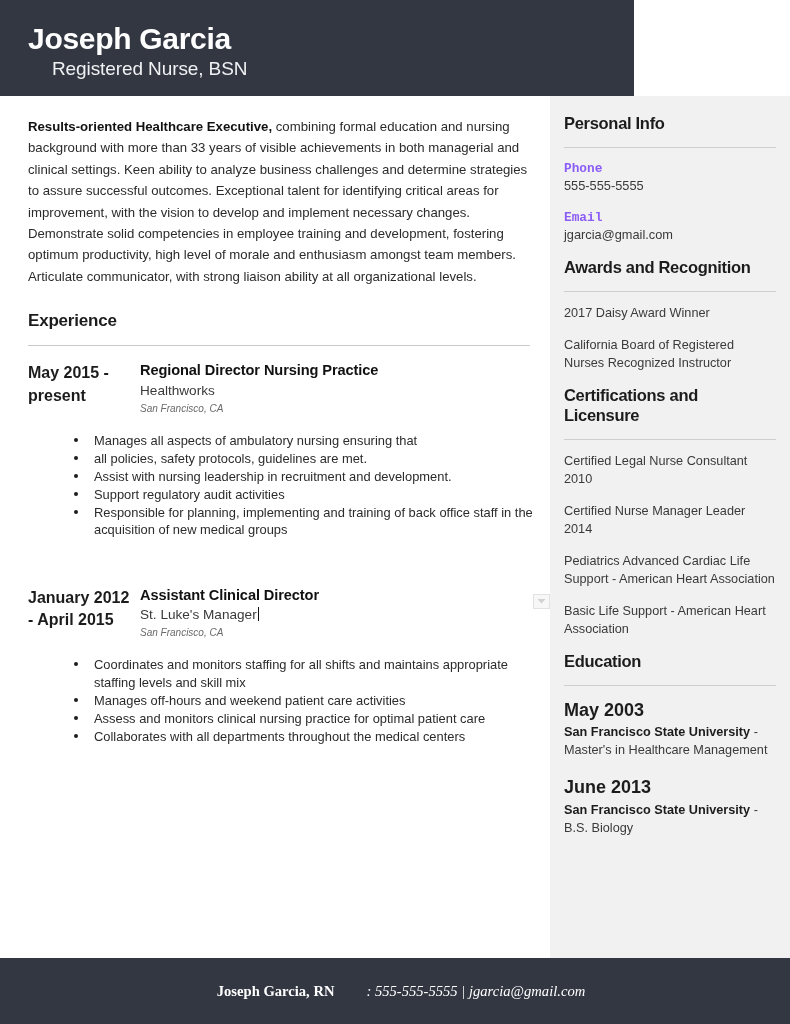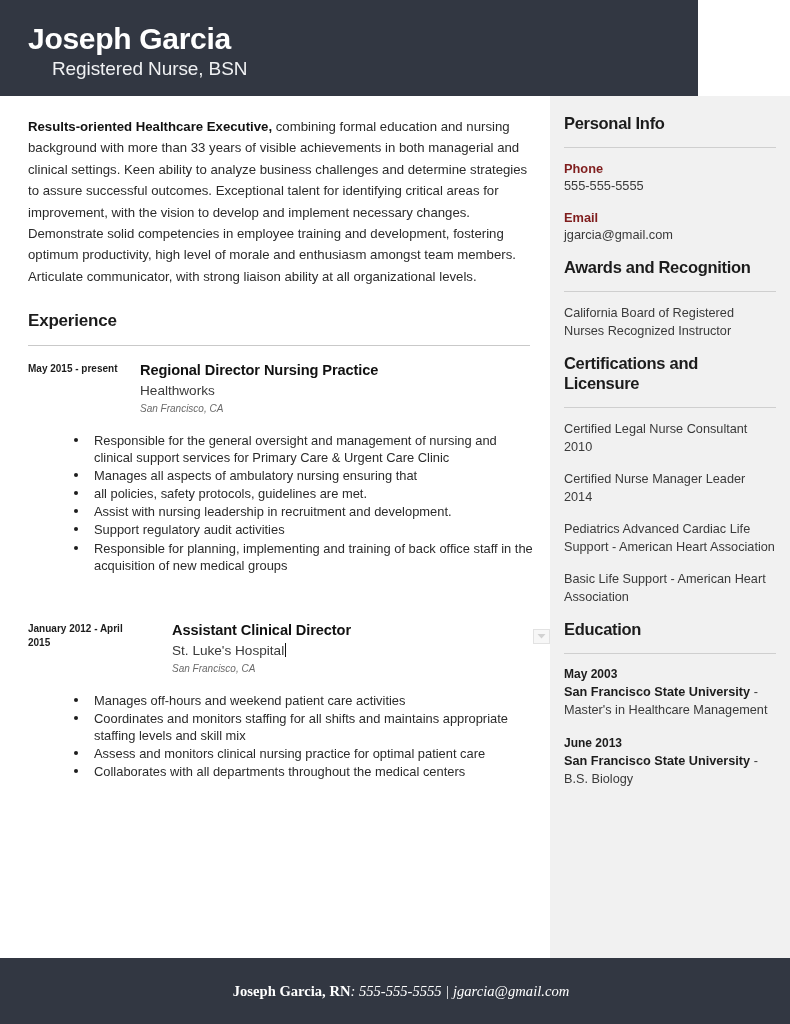--- a/index.html
+++ b/index.html
@@ -17,21 +17,21 @@
     width: 790px;
     height: 1024px;
     background: #ffffff;
     overflow: hidden;
   }
 
   
   .header {
     position: absolute;
     left: 0; top: 0;
-    width: 698px;
+    width: 634px;
     height: 96px;
     background: #323742;
     padding: 22px 0 0 28px;
   }
   .header-name {
     font-size: 30px;
     font-weight: bold;
     color: #ffffff;
     letter-spacing: -0.3px;
     line-height: 1.12;
@@ -96,21 +96,21 @@
   }
 
   .job {
     position: relative;
     display: flex;
     margin-bottom: 6px;
   }
   .job-dates {
     width: 104px;
     flex: 0 0 104px;
-    font-size: 10px;
+    font-size: 16px;
     font-weight: bold;
     color: #1c1c1c;
     line-height: 1.42;
     padding-top: 1px;
   }
   .job-body { flex: 1 1 auto; padding-left: 8px; }
   .job-role {
     font-size: 14.6px;
     font-weight: bold;
     color: #111111;
@@ -155,21 +155,21 @@
   }
   .job-bullets li::before {
     content: "";
     position: absolute;
     left: 0; top: 6px;
     width: 4px; height: 4px;
     border-radius: 50%;
     background: #1d1d1d;
   }
 
-  .job-2 { margin-top: 47px; gap: 32px; }
+  .job-2 { margin-top: 47px; }
 
   .move-widget {
     position: absolute;
     right: -12px;
     top: 8px;
     width: 17px;
     height: 15px;
     border: 1px solid #e2e2e2;
     background: #f7f7f7;
     display: flex;
@@ -189,38 +189,39 @@
   .side-title.sp { }
   .hr-side {
     height: 1px;
     background: #cfcfcf;
     margin-top: 13px;
     margin-bottom: 12px;
   }
   .side-label {
     font-size: 12.8px;
     font-weight: bold;
-    color: #7f1d1d;
+    color: #8b5cf6;
     line-height: 1.35;
+    font-family: Liberation Mono, monospace;
   }
   .side-value {
     font-size: 12.8px;
     color: #3a3a3a;
     line-height: 1.4;
     margin-bottom: 14px;
   }
   .side-item {
     font-size: 12.7px;
     color: #3a3a3a;
     line-height: 1.42;
     margin-bottom: 14px;
   }
   .edu-item { margin-bottom: 16px; }
   .edu-date {
-    font-size: 12px;
+    font-size: 18px;
     font-weight: bold;
     color: #1c1c1c;
     line-height: 1.42;
   }
   .edu-school {
     font-size: 12.7px;
     color: #3a3a3a;
     line-height: 1.42;
   }
   .edu-school b { font-weight: bold; color: #1c1c1c; }
@@ -235,21 +236,21 @@
     display: flex;
     align-items: center;
     justify-content: center;
   }
   .footer-text {
     font-family: "Liberation Serif", serif;
     font-size: 14.6px;
     color: #ffffff;
   }
   .footer-text .nm { font-weight: bold; font-style: normal; margin-left: 12px; }
-  .footer-text .ct { font-style: italic; }
+  .footer-text .ct { font-style: italic; padding-left: 32px; }
 </style>
 </head>
 <body>
 
 <div class="page">
 
   <div class="header">
     <div class="header-name">Joseph Garcia</div>
     <div class="header-title">Registered Nurse, BSN</div>
   </div>
@@ -265,61 +266,61 @@
 
       <div class="job">
         <div class="job-dates">May 2015 - present</div>
         <div class="job-body">
           <div class="job-role">Regional Director Nursing Practice</div>
           <div class="job-company">Healthworks</div>
           <div class="job-location">San Francisco, CA</div>
         </div>
       </div>
       <ul class="job-bullets">
-        <li>Responsible for the general oversight and management of nursing and clinical support services for Primary Care &amp; Urgent Care Clinic</li>
         <li>Manages all aspects of ambulatory nursing ensuring that</li>
         <li>all policies, safety protocols, guidelines are met.</li>
         <li>Assist with nursing leadership in recruitment and development.</li>
         <li>Support regulatory audit activities</li>
         <li>Responsible for planning, implementing and training of back office staff in the acquisition of new medical groups</li>
       </ul>
 
       <div class="job job-2">
         <div class="job-dates">January 2012 - April 2015</div>
         <div class="job-body">
           <div class="job-role">Assistant Clinical Director</div>
-          <div class="job-company"><span>St. Luke's Hospital</span><span class="caret"></span></div>
+          <div class="job-company"><span>St. Luke's Manager</span><span class="caret"></span></div>
           <div class="job-location">San Francisco, CA</div>
         </div>
         <div class="move-widget">
           <svg width="9" height="7" viewBox="0 0 9 7">
             <path d="M0.5 1 L4.5 5.5 L8.5 1 Z" fill="#d2d2d2"></path>
           </svg>
         </div>
       </div>
       <ul class="job-bullets">
+        <li>Coordinates and monitors staffing for all shifts and maintains appropriate staffing levels and skill mix</li>
         <li>Manages off-hours and weekend patient care activities</li>
-        <li>Coordinates and monitors staffing for all shifts and maintains appropriate staffing levels and skill mix</li>
         <li>Assess and monitors clinical nursing practice for optimal patient care</li>
         <li>Collaborates with all departments throughout the medical centers</li>
       </ul>
 
     </div>
 
     <div class="side-col">
 
       <div class="side-title">Personal Info</div>
       <div class="hr-side"></div>
       <div class="side-label">Phone</div>
       <div class="side-value">555-555-5555</div>
       <div class="side-label">Email</div>
       <div class="side-value">jgarcia@gmail.com</div>
 
       <div class="side-title sp">Awards and Recognition</div>
       <div class="hr-side"></div>
+      <div class="side-item">2017 Daisy Award Winner</div>
       <div class="side-item">California Board of Registered Nurses Recognized Instructor</div>
 
       <div class="side-title sp">Certifications and Licensure</div>
       <div class="hr-side"></div>
       <div class="side-item">Certified Legal Nurse Consultant 2010</div>
       <div class="side-item">Certified Nurse Manager Leader 2014</div>
       <div class="side-item">Pediatrics Advanced Cardiac Life Support - American Heart Association</div>
       <div class="side-item">Basic Life Support - American Heart Association</div>
 
       <div class="side-title sp">Education</div>

